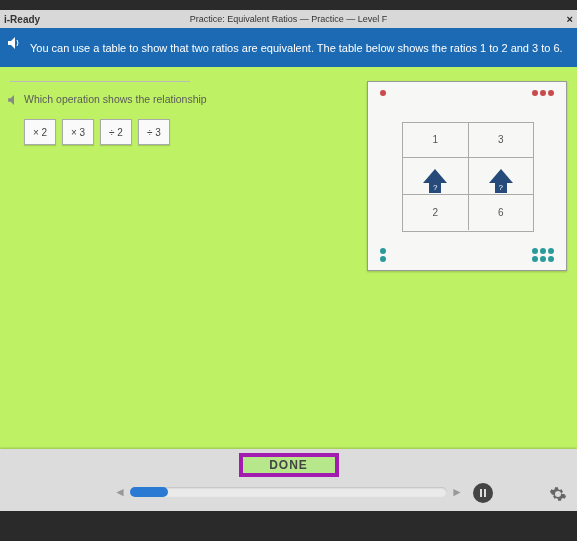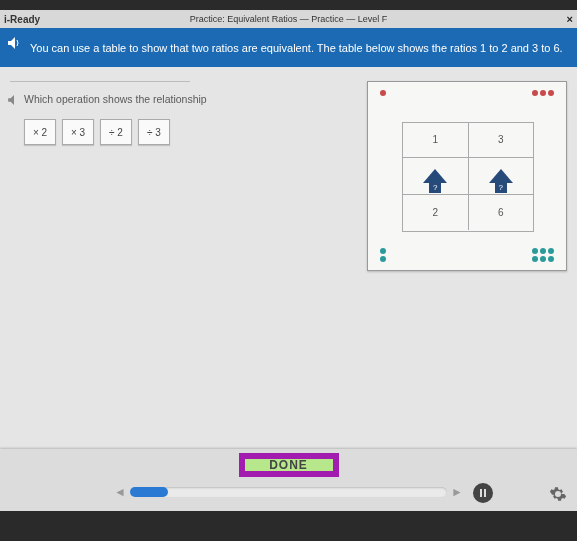--- a/index.html
+++ b/index.html
@@ -10,21 +10,21 @@
     font-family: Arial, sans-serif;
     position: relative;
     overflow: hidden;
   }
   .monitor {
     position: absolute;
     top: 10px;
     left: 0;
     right: 0;
     bottom: 30px;
-    background: #e5e5e5;
+    background: #bef264;
   }
   .titlebar {
     height: 18px;
     background: #d8d8d8;
     display: flex;
     align-items: center;
     font-size: 10px;
     color: #333;
     position: relative;
   }
@@ -159,21 +159,21 @@
     box-shadow: 0 -1px 2px rgba(0,0,0,0.2);
   }
   .done-btn {
     position: absolute;
     top: 4px;
     left: 50%;
     transform: translateX(-50%);
     width: 100px;
     height: 24px;
     background: #b6e88b;
-    border: 6px solid #a21caf;
+    border: 4px solid #a21caf;
     color: #444;
     font-size: 12px;
     font-weight: bold;
     letter-spacing: 1px;
     display: flex;
     align-items: center;
     justify-content: center;
     cursor: pointer;
   }
   .progress-track {

